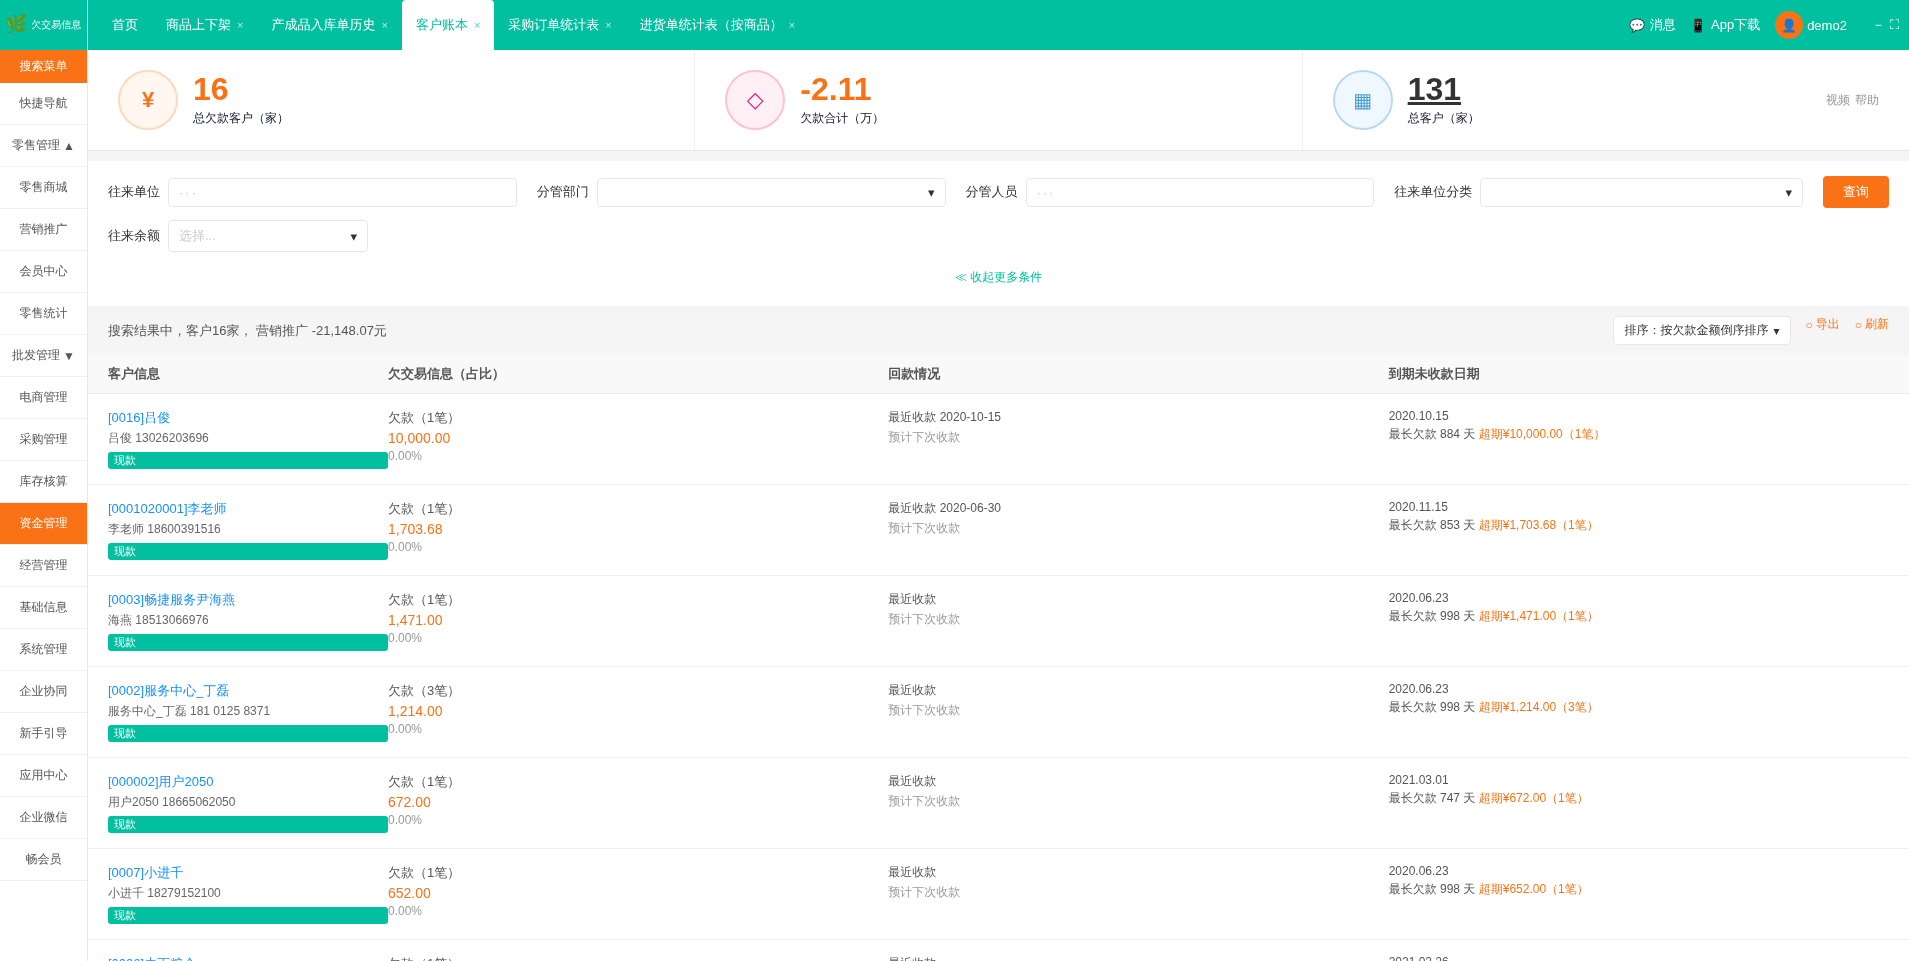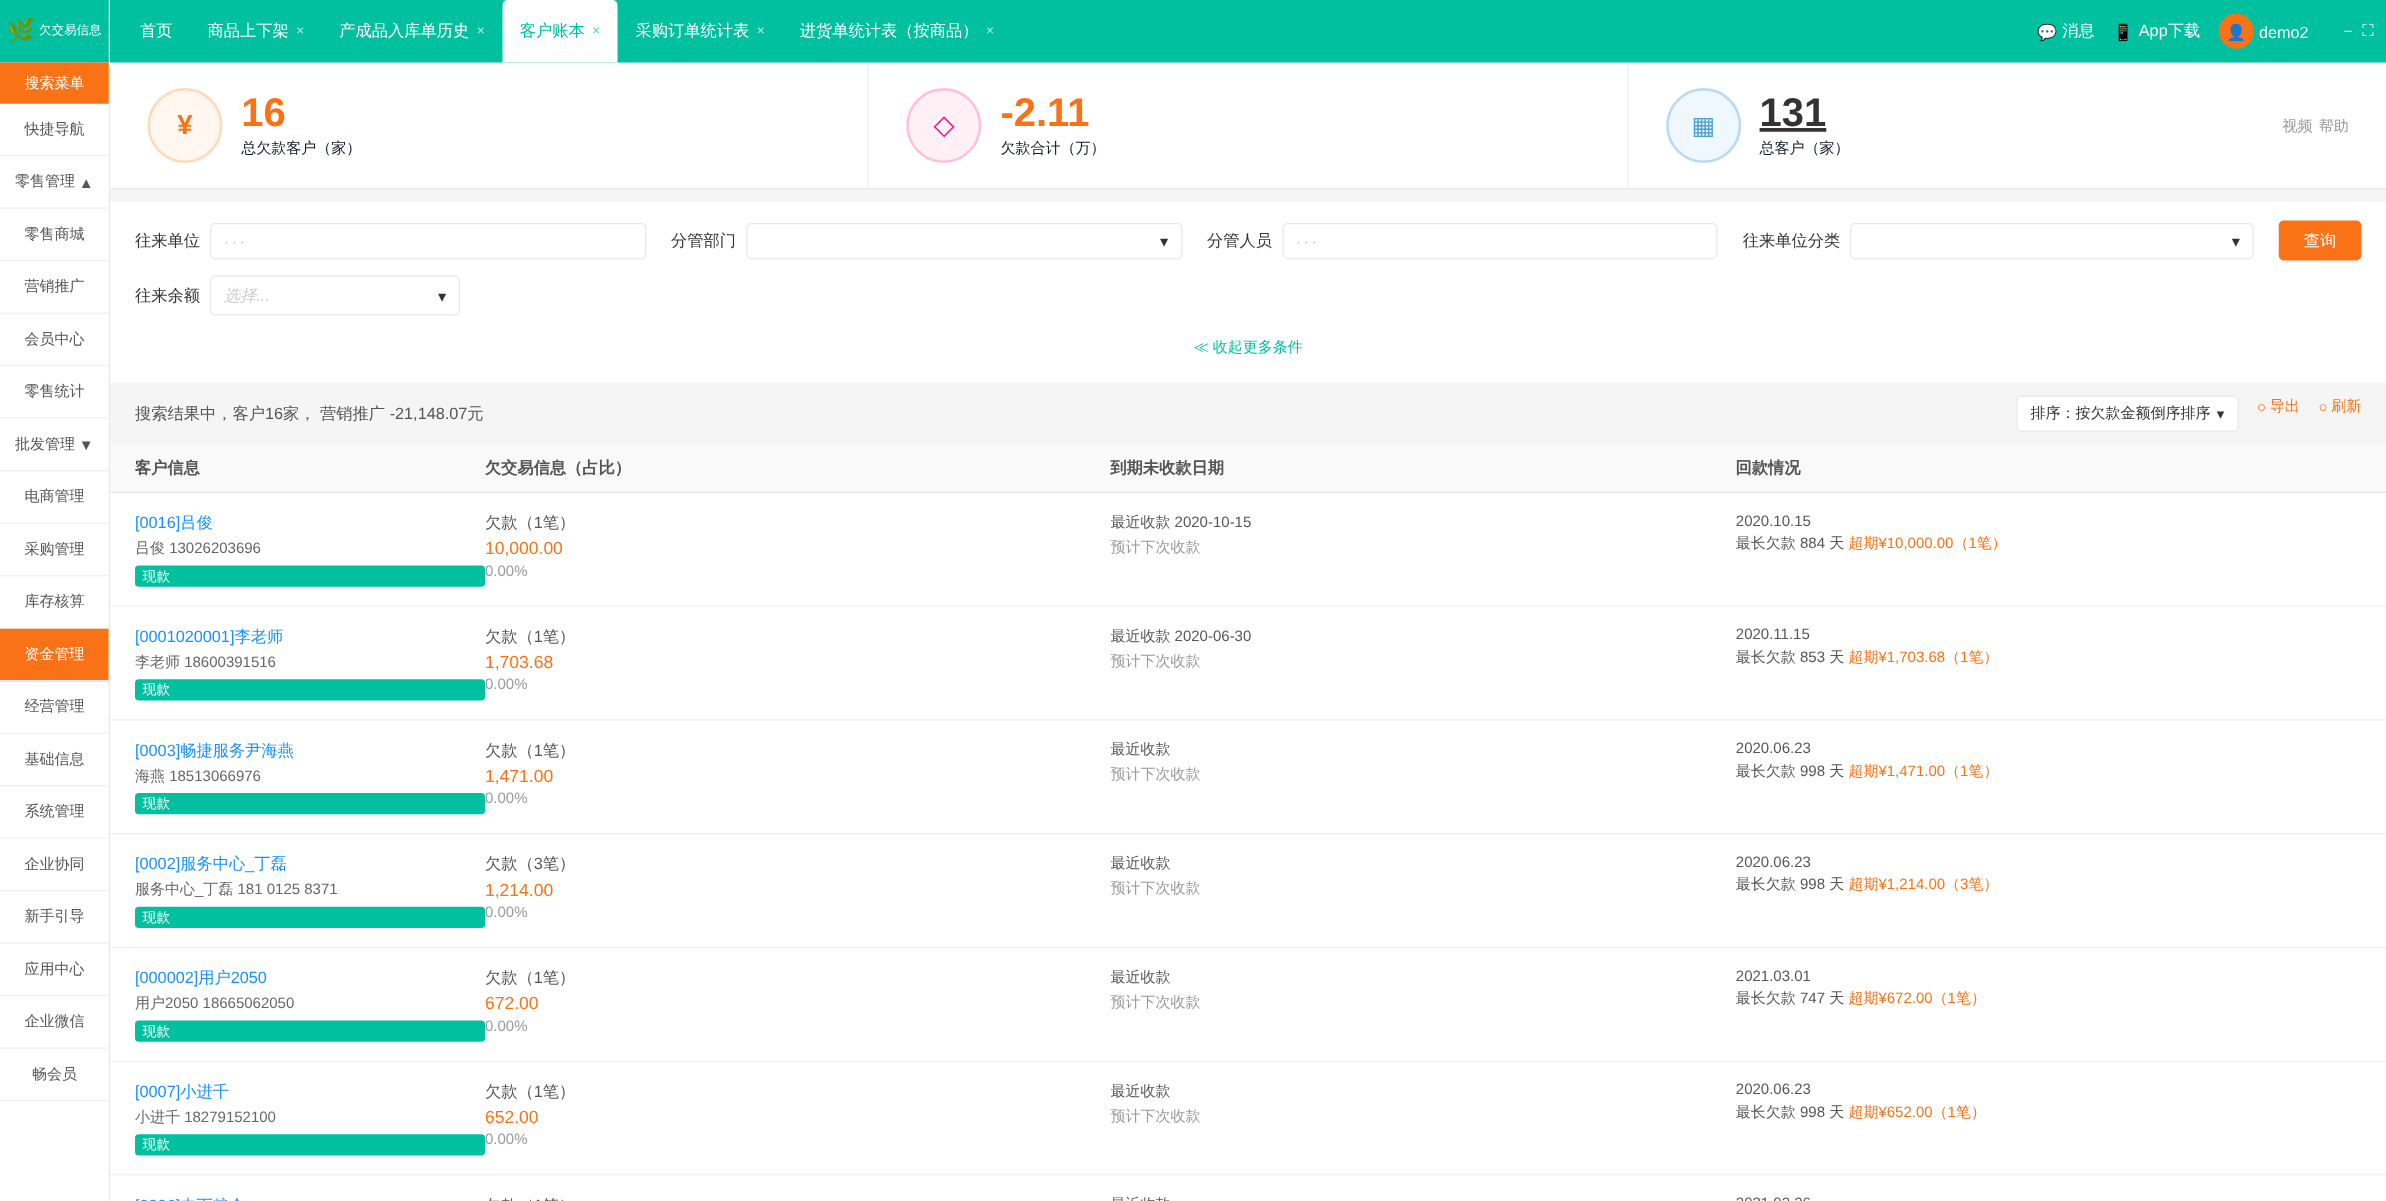--- a/index.html
+++ b/index.html
@@ -230,21 +230,21 @@
             <span></span>
             <span>▾</span>
           </div>
         </div>
         <button class="btn-query">查询</button>
       </div>
       <div class="filter-row">
         <div class="filter-item">
           <span class="filter-label">往来余额</span>
           <div class="filter-select-box">
-            <span style="color:#ccc;font-style:italic;">选择...</span>
+            <span style="color:#ccc;">选择...</span>
             <span>▾</span>
           </div>
         </div>
       </div>
       <div class="filter-collapse">≪ 收起更多条件</div>
     </div>
 
     <div class="results-bar">
       <div class="results-info">
         <span>搜索结果中，客户16家</span>，
@@ -263,22 +263,22 @@
           <span>○</span>
           <span>刷新</span>
         </div>
       </div>
     </div>
 
     <div class="table-container">
       <div class="table-header">
         <div>客户信息</div>
         <div>欠交易信息（占比）</div>
+        <div>回款情况</div>
         <div>到期未收款日期</div>
-        <div>回款情况</div>
       </div>
 
       <div class="table-row">
         <div class="customer-info">
           <a class="customer-name">[0016]吕俊</a>
           <span class="customer-phone">吕俊 13026203696</span>
           <span class="tag">现款</span>
         </div>
         <div class="debt-info">
           <span class="debt-count">欠款（1笔）</span>

